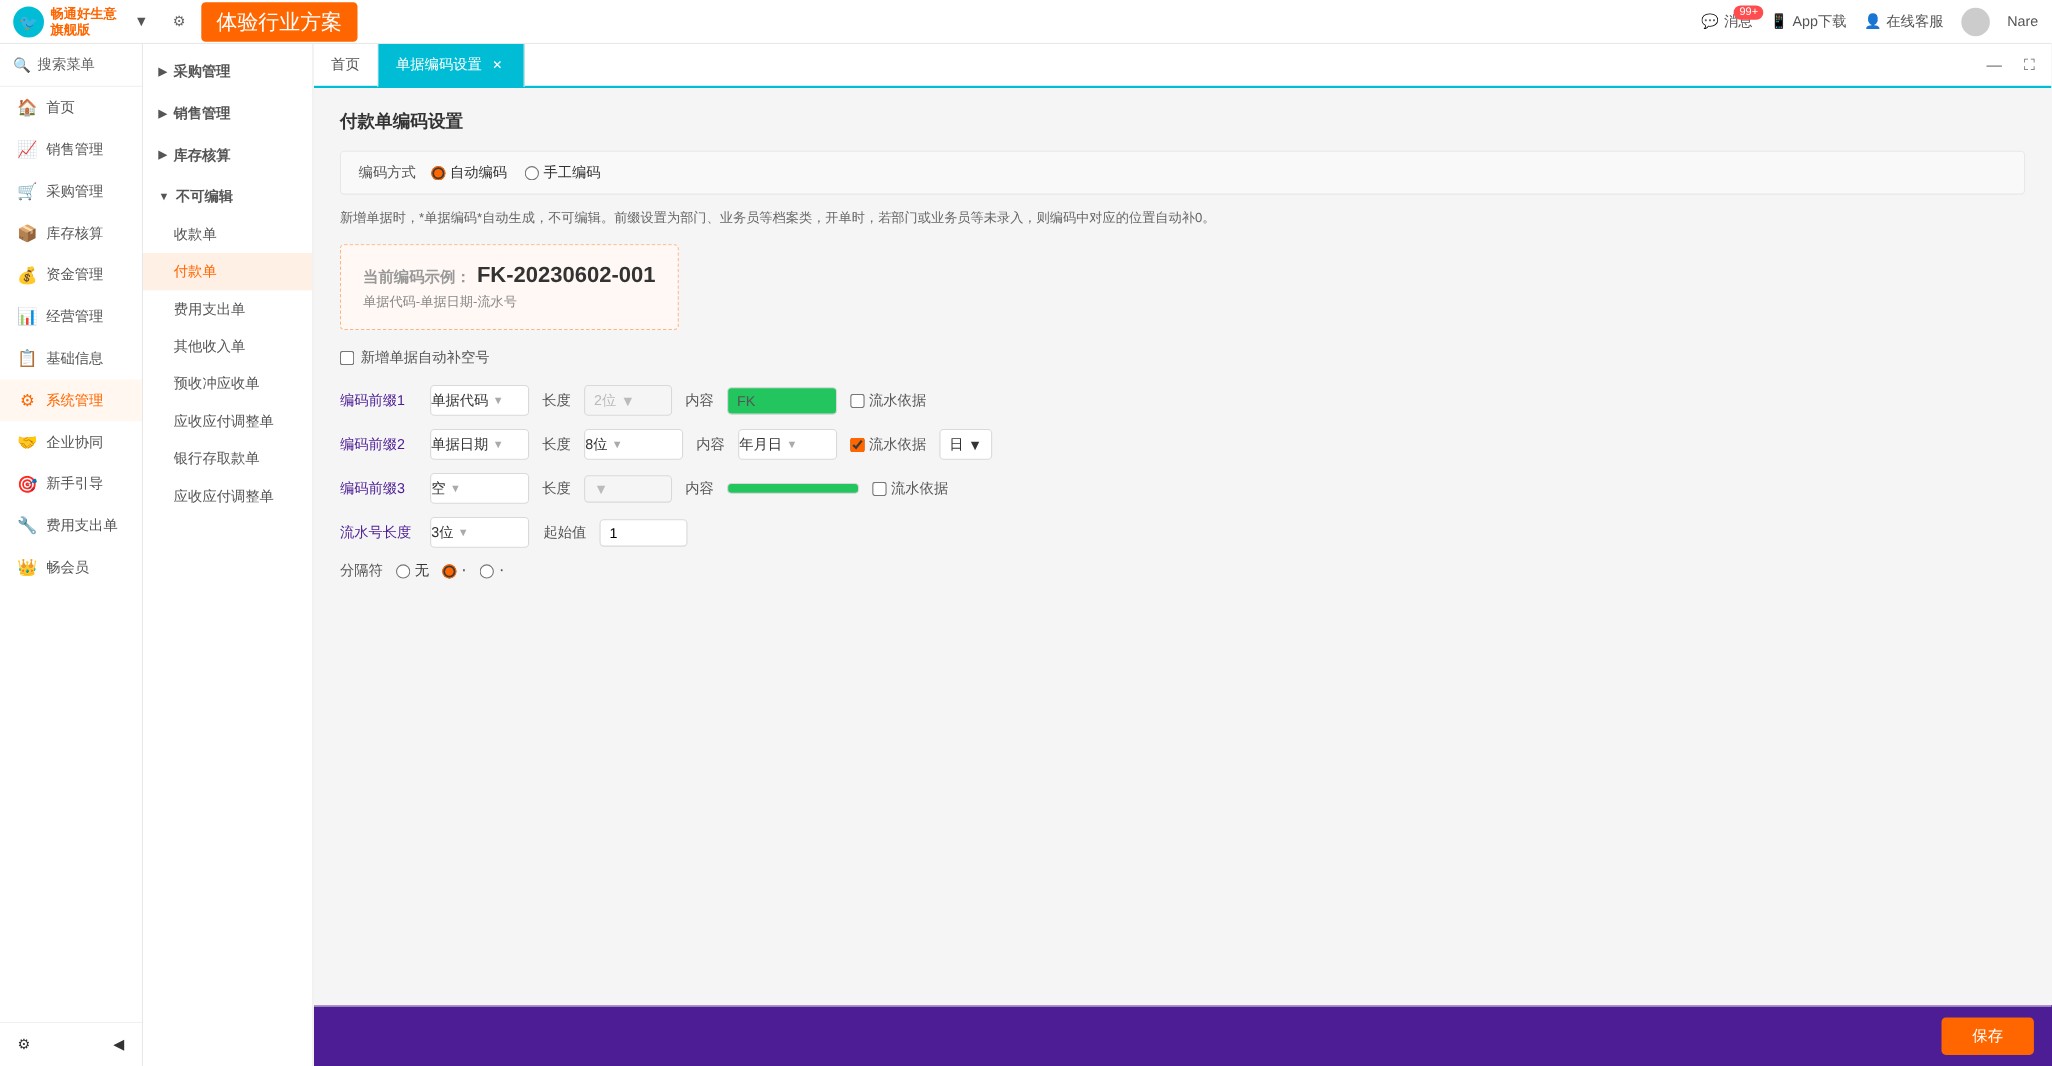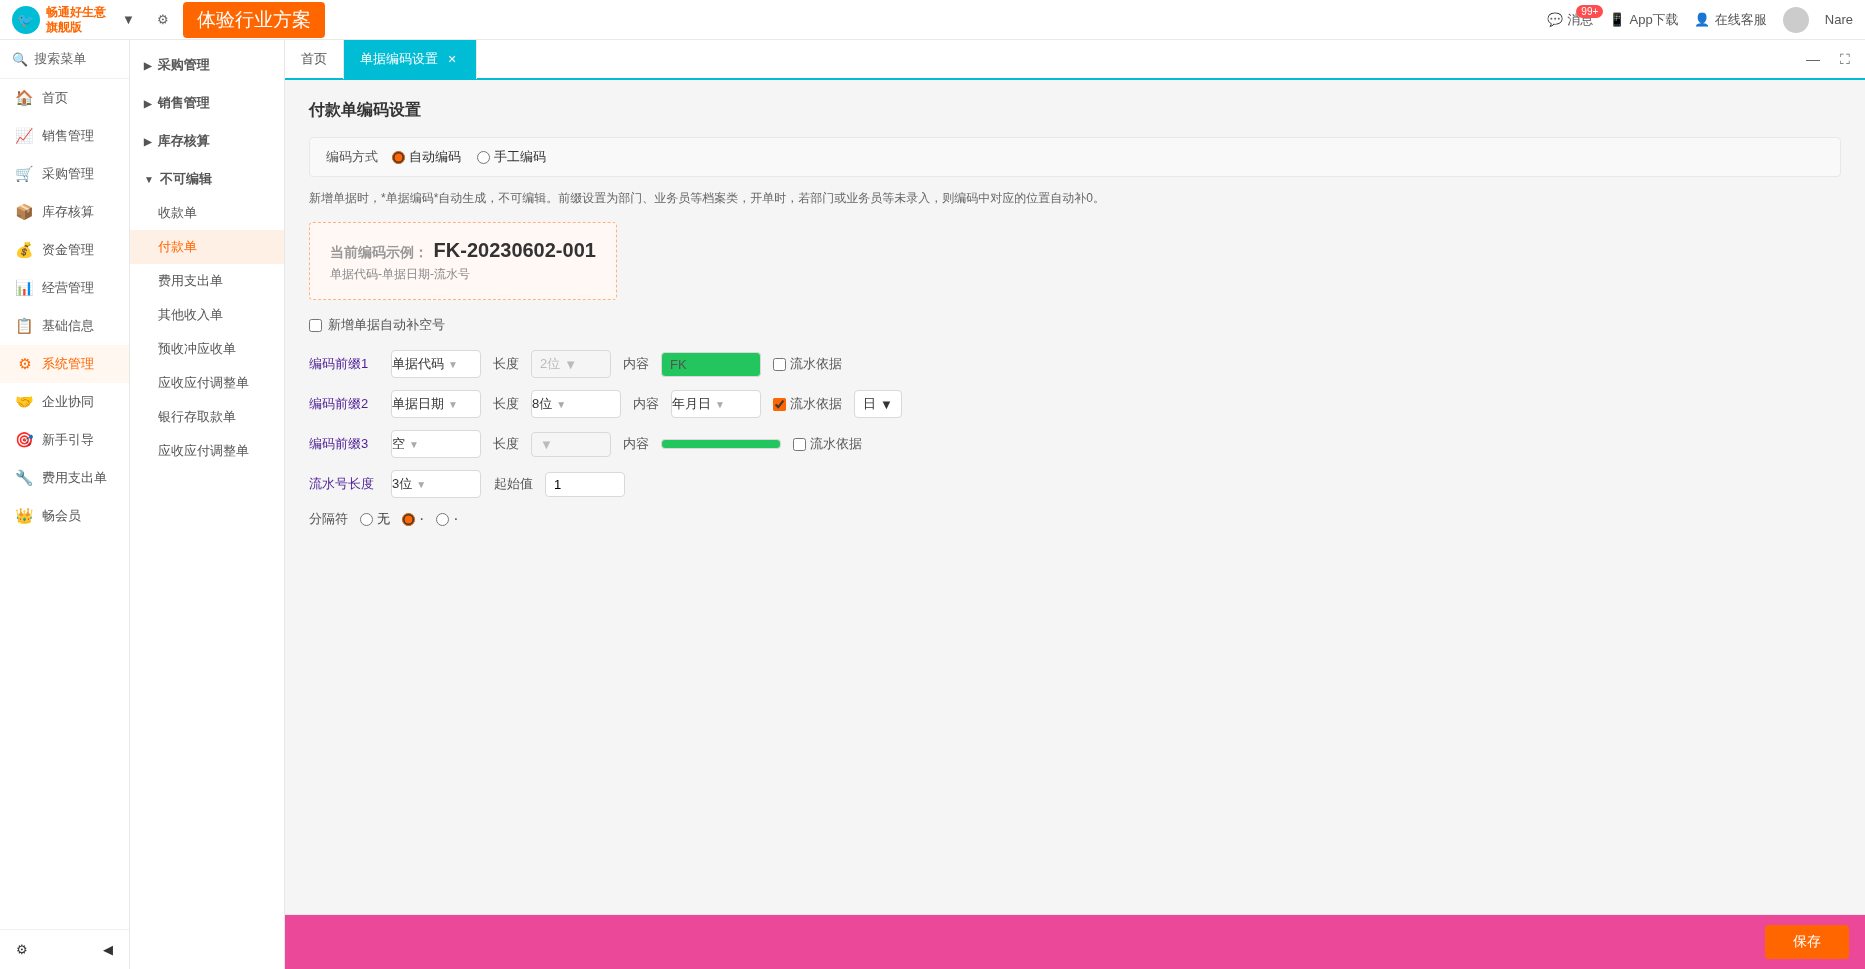--- a/index.html
+++ b/index.html
@@ -309,21 +309,21 @@
     .separator-row {
       display: flex;
       align-items: center;
       gap: 12px;
       margin-bottom: 16px;
     }
     .sep-label { font-size: 13px; color: #555; }
 
     
     .bottom-bar {
-      background: #ec4899;
+      background: #4c1d95;
       border-top: 1px solid #e8e8e8;
       padding: 10px 16px;
       display: flex;
       justify-content: flex-end;
       align-items: center;
       position: fixed;
       bottom: 0;
       left: 285px;
       right: 0;
       z-index: 60;

